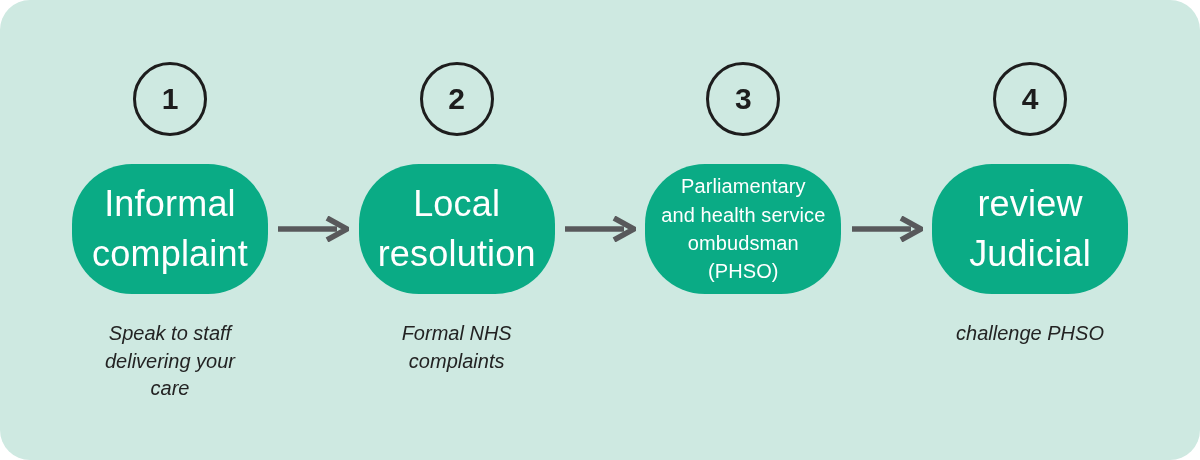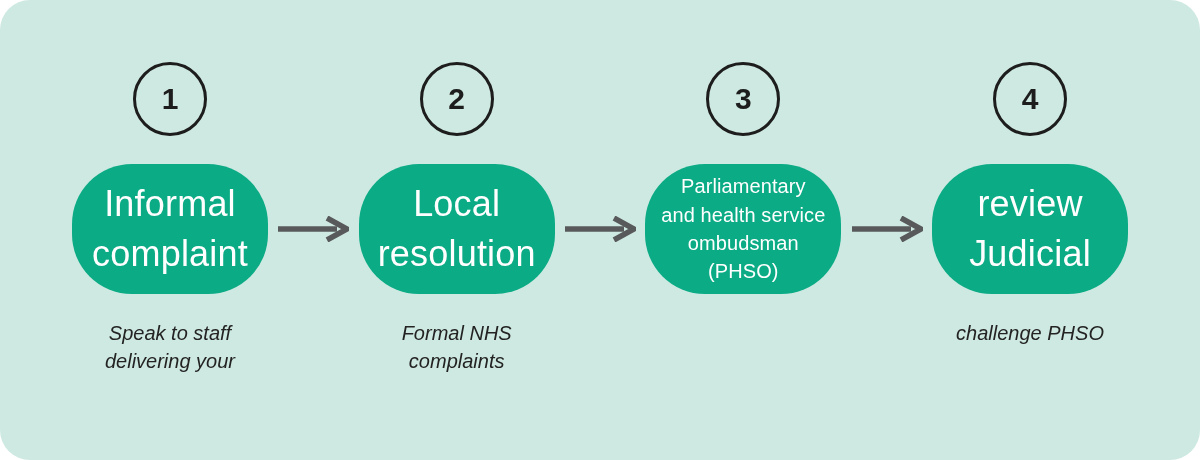--- a/index.html
+++ b/index.html
@@ -82,20 +82,21 @@
     <div class="circle">
       <span>1</span>
     </div>
     <div class="pill">
       <div>Informal</div>
       <div>complaint</div>
     </div>
     <div class="caption">
       <div>Speak to staff</div>
       <div>delivering your</div>
+      <div>care</div>
     </div>
   </div>
 
   <div class="arrow-cell">
     <svg width="72" height="26" viewBox="0 0 72 26">
       <path d="M1 13 L60 13" stroke="currentColor" stroke-width="5.5" fill="none"></path>
       <path d="M50 2 L70 13 L50 24" stroke="currentColor" stroke-width="5.5" fill="none"></path>
     </svg>
   </div>
 

